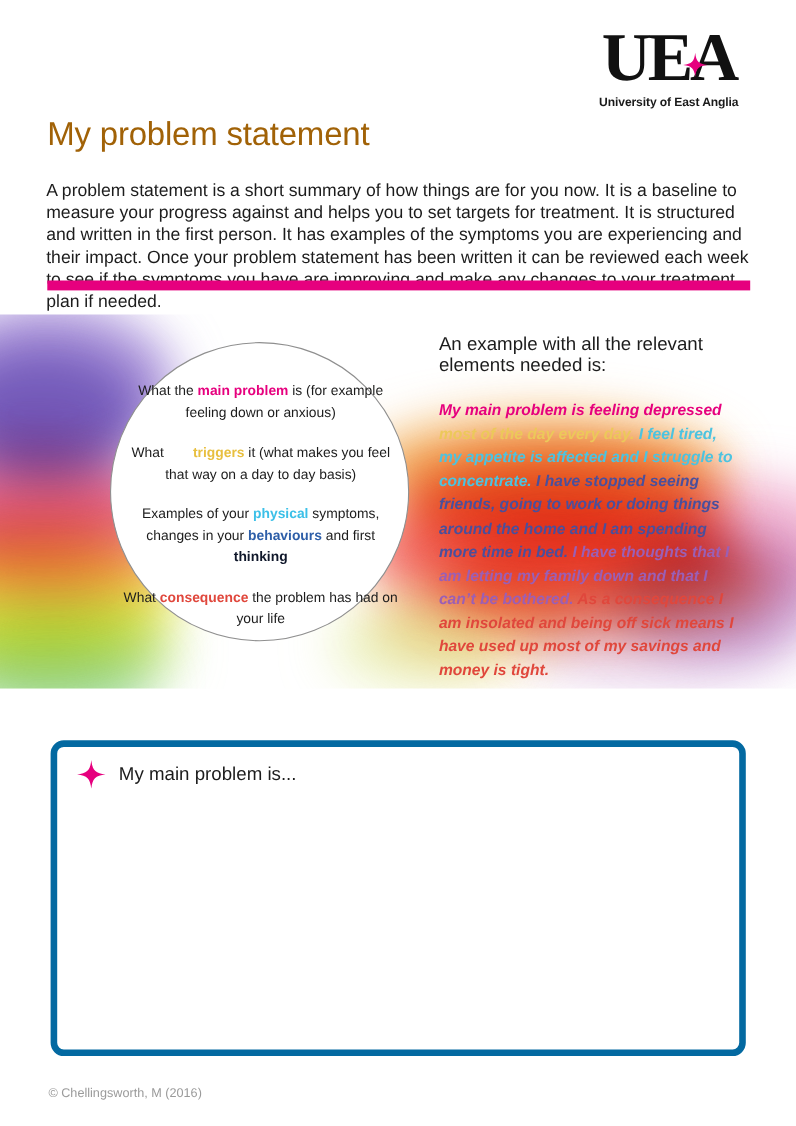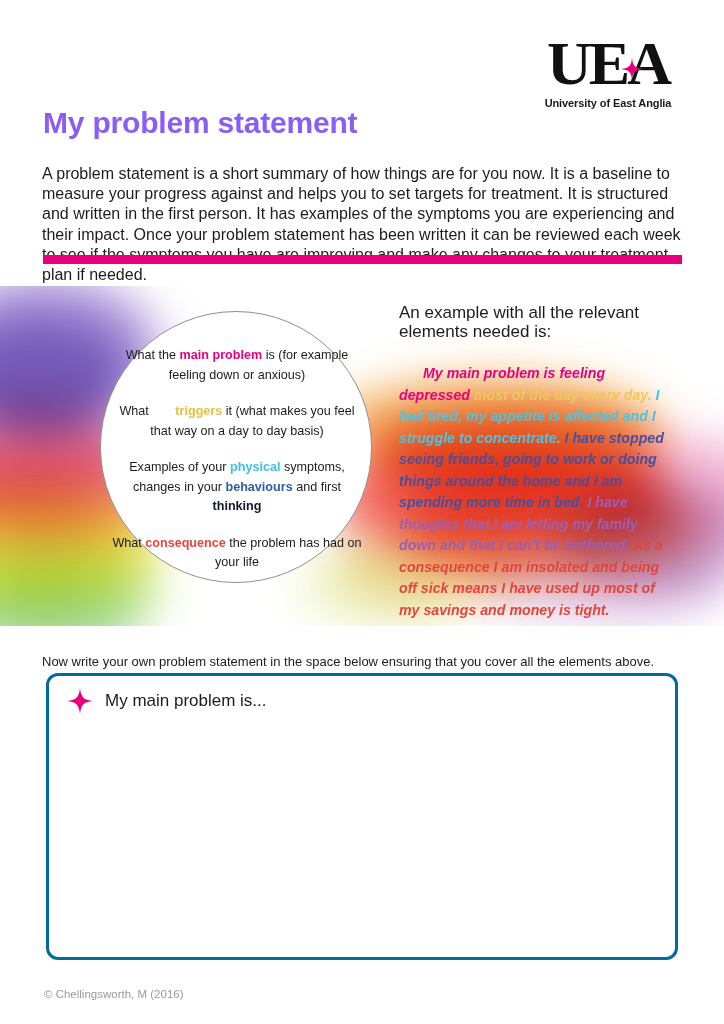--- a/index.html
+++ b/index.html
@@ -24,31 +24,31 @@
   #header {
     position: absolute;
     left: 0; top: 0; right: 0;
     height: 150px;
   }
   #page-title {
     position: absolute;
     left: 43px;
     top: 88px;
     font-size: 30px;
-    font-weight: bold;
-    color: #8b5cf6;
+    font-weight: normal;
+    color: #a16207;
     letter-spacing: -0.2px;
     line-height: 1;
   }
 
   
   #logo {
     position: absolute;
     right: 28px;
-    top: 36px;
+    top: 26px;
     width: 176px;
     text-align: center;
   }
   #logo-mark {
     position: relative;
     height: 56px;
     width: 176px;
   }
   #logo-mark .uea-letters {
     position: absolute;
@@ -162,21 +162,21 @@
     color: #1c1c1c;
     margin: 0 0 22px 0;
   }
   #example-body {
     font-size: 14.2px;
     line-height: 21.5px;
     font-style: italic;
     font-weight: bold;
     margin: 0;
   }
-  .e-main      { color: #e6007e; margin-left: 24px; }
+  .e-main      { color: #e6007e; }
   .e-trigger   { color: #ecc85a; margin-top: 46px; }
   .e-physical  { color: #4cc3e0; }
   .e-behaviour { color: #4a4f9c; }
   .e-thinking  { color: #9b5fb5; }
   .e-conseq    { color: #e0473c; }
 
   
   #instruction {
     position: absolute;
     left: 42px;
@@ -187,21 +187,21 @@
     color: #1c1c1c;
   }
 
   
   #answer-box {
     position: absolute;
     left: 46px;
     top: 673px;
     width: 632px;
     height: 287px;
-    border: 3px solid #0369a1;
+    border: 6px solid #0369a1;
     border-radius: 12px;
     background: #ffffff;
     box-sizing: border-box;
   }
   #answer-head {
     position: absolute;
     left: 18px;
     top: 12px;
     display: flex;
     align-items: center;
@@ -304,21 +304,20 @@
       </p>
 
     </div>
   </div>
 
   <div id="example-col">
     <p id="example-lead">An example with all the relevant elements needed is:</p>
     <p id="example-body"><span class="e-main">My main problem is feeling depressed </span><span class="e-trigger">most of the day every day. </span><span class="e-physical">I feel tired, my appetite is affected and I struggle to concentrate. </span><span class="e-behaviour">I have stopped seeing friends, going to work or doing things around the home and I am spending more time in bed. </span><span class="e-thinking">I have thoughts that I am letting my family down and that I can’t be bothered. </span><span class="e-conseq">As a consequence I am insolated and being off sick means I have used up most of my savings and money is tight.</span></p>
   </div>
 
-  <p id="instruction">Now write your own problem statement in the space below ensuring that you cover all the elements above.</p>
 
   <div id="answer-box">
     <div id="answer-head">
       <svg id="answer-star" viewBox="0 0 100 100">
         <path d="M50 0 C54 36 64 46 100 50 C64 54 54 64 50 100 C46 64 36 54 0 50 C36 46 46 36 50 0 Z" fill="#e6007e"></path>
       </svg>
       <span id="answer-label">My main problem is...</span>
     </div>
     <textarea id="answer-area" placeholder="" style=""></textarea>
   </div>

